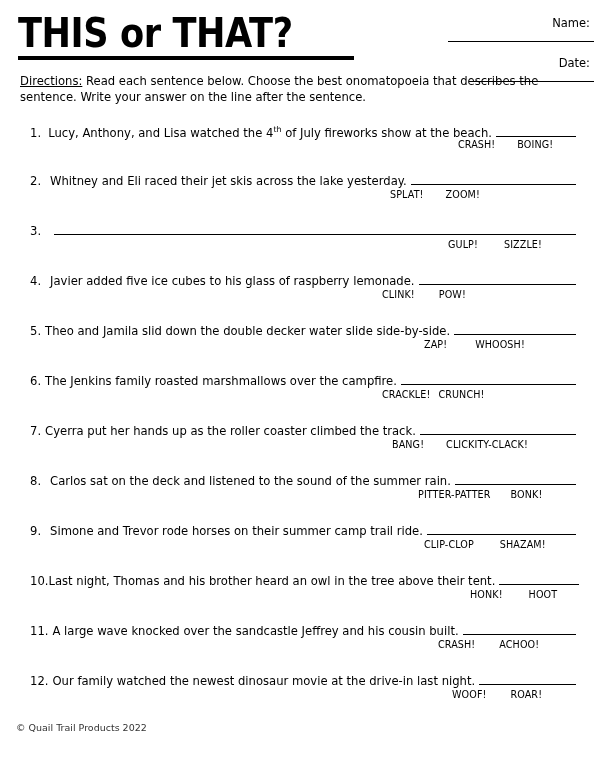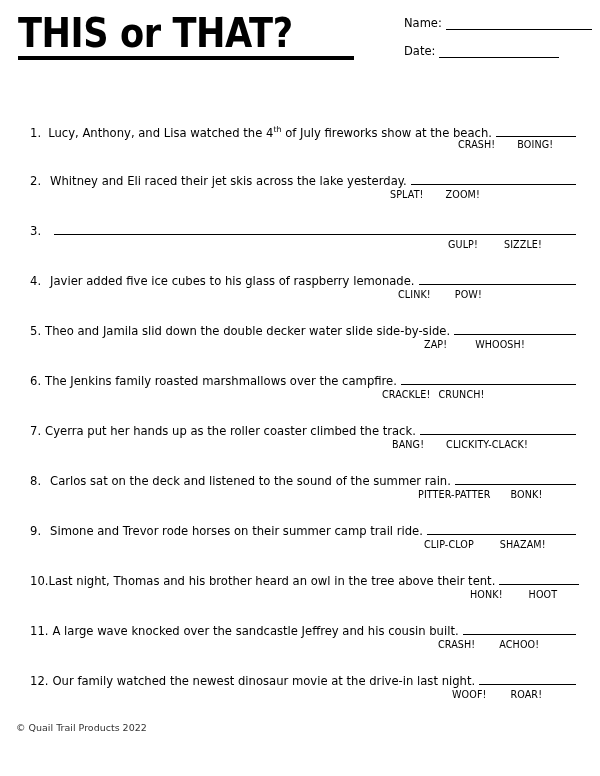--- a/index.html
+++ b/index.html
@@ -60,20 +60,21 @@
     left: 404px;
     top: 16px;
     width: 190px;
     font-size: 11.5px;
     line-height: 14px;
   }
   .nd-row {
     display: flex;
     align-items: flex-end;
     margin-bottom: 14px;
+    flex-direction: column;
   }
   .nd-label {
     white-space: nowrap;
     padding-right: 4px;
   }
   .nd-line {
     border-bottom: 1px solid #000;
     height: 11px;
   }
   .nd-line.name { width: 146px; }
@@ -171,20 +172,23 @@
         <span class="nd-line name"></span>
       </div>
       <div class="nd-row">
         <span class="nd-label">Date:</span>
         <span class="nd-line date"></span>
       </div>
     </div>
 
   </div>
 
+  <div class="directions">
+    <u>Directions:</u><span> Read each sentence below. Choose the best onomatopoeia that describes the sentence. Write your answer on the line after the sentence.</span>
+  </div>
 
   <div class="questions" id="questions-list">
       <div class="q-item">
         <div class="q-line">
           <span class="q-num">1.</span>
           <span style="display: inline-block; width: 9px;"></span>
           <span class="q-text"><span>Lucy, Anthony, and Lisa watched the 4</span><sup style="font-size: 0.68em;">th</sup><span> of July fireworks show at the beach.</span></span>
           <span class="q-blank"></span>
         </div>
         <div class="q-options" style="left: 458px;"><span class="opt">CRASH!</span><span class="opt" style=" text-align: right;">BOING!</span></div>
@@ -206,21 +210,21 @@
         </div>
         <div class="q-options" style="left: 448px;"><span class="opt">GULP!</span><span class="opt" style="margin-left: 26px;">SIZZLE!</span></div>
       </div>
       <div class="q-item">
         <div class="q-line">
           <span class="q-num">4.</span>
           <span style="display: inline-block; width: 9px;"></span>
           <span class="q-text">Javier added five ice cubes to his glass of raspberry lemonade.</span>
           <span class="q-blank"></span>
         </div>
-        <div class="q-options" style="left: 398px; text-decoration: underline;"><span class="opt">CLINK!</span><span class="opt" style="margin-left: 24px;">POW!</span></div>
+        <div class="q-options" style="left: 382px; text-decoration: underline;"><span class="opt">CLINK!</span><span class="opt" style="margin-left: 24px;">POW!</span></div>
       </div>
       <div class="q-item">
         <div class="q-line">
           <span class="q-num">5.</span>
           <span style="display: inline-block; width: 4px;"></span>
           <span class="q-text">Theo and Jamila slid down the double decker water slide side-by-side.</span>
           <span class="q-blank"></span>
         </div>
         <div class="q-options" style="left: 424px;"><span class="opt">ZAP!</span><span class="opt" style="margin-left: 28px;">WHOOSH!</span></div>
       </div>

